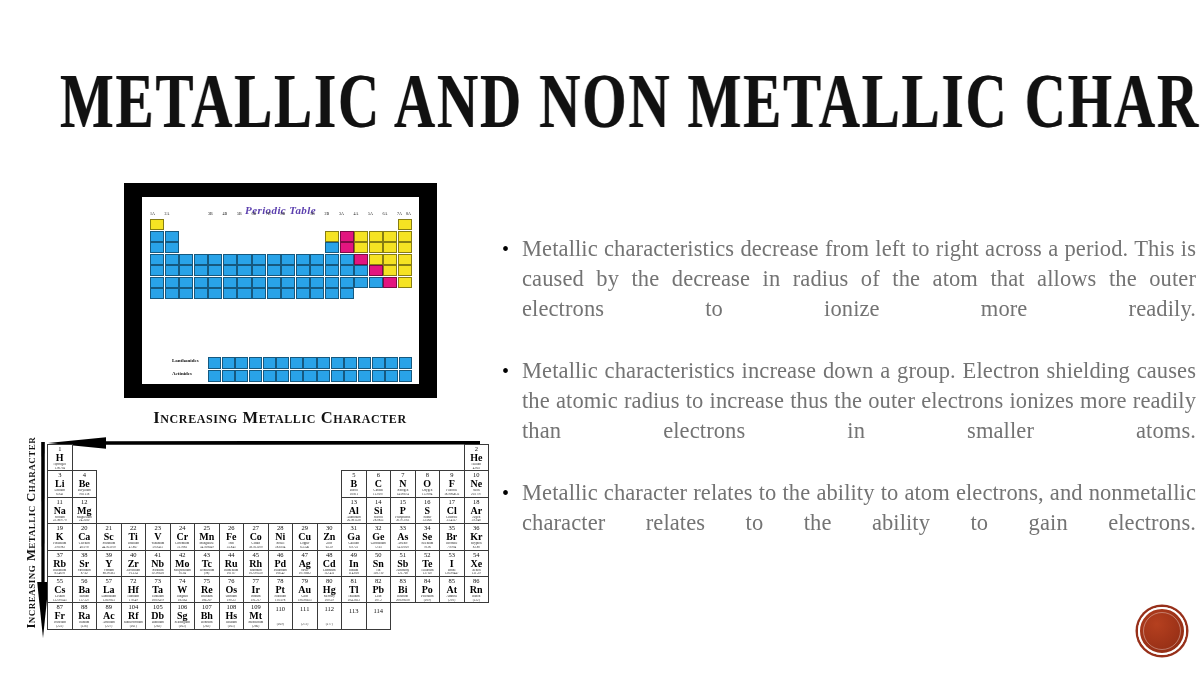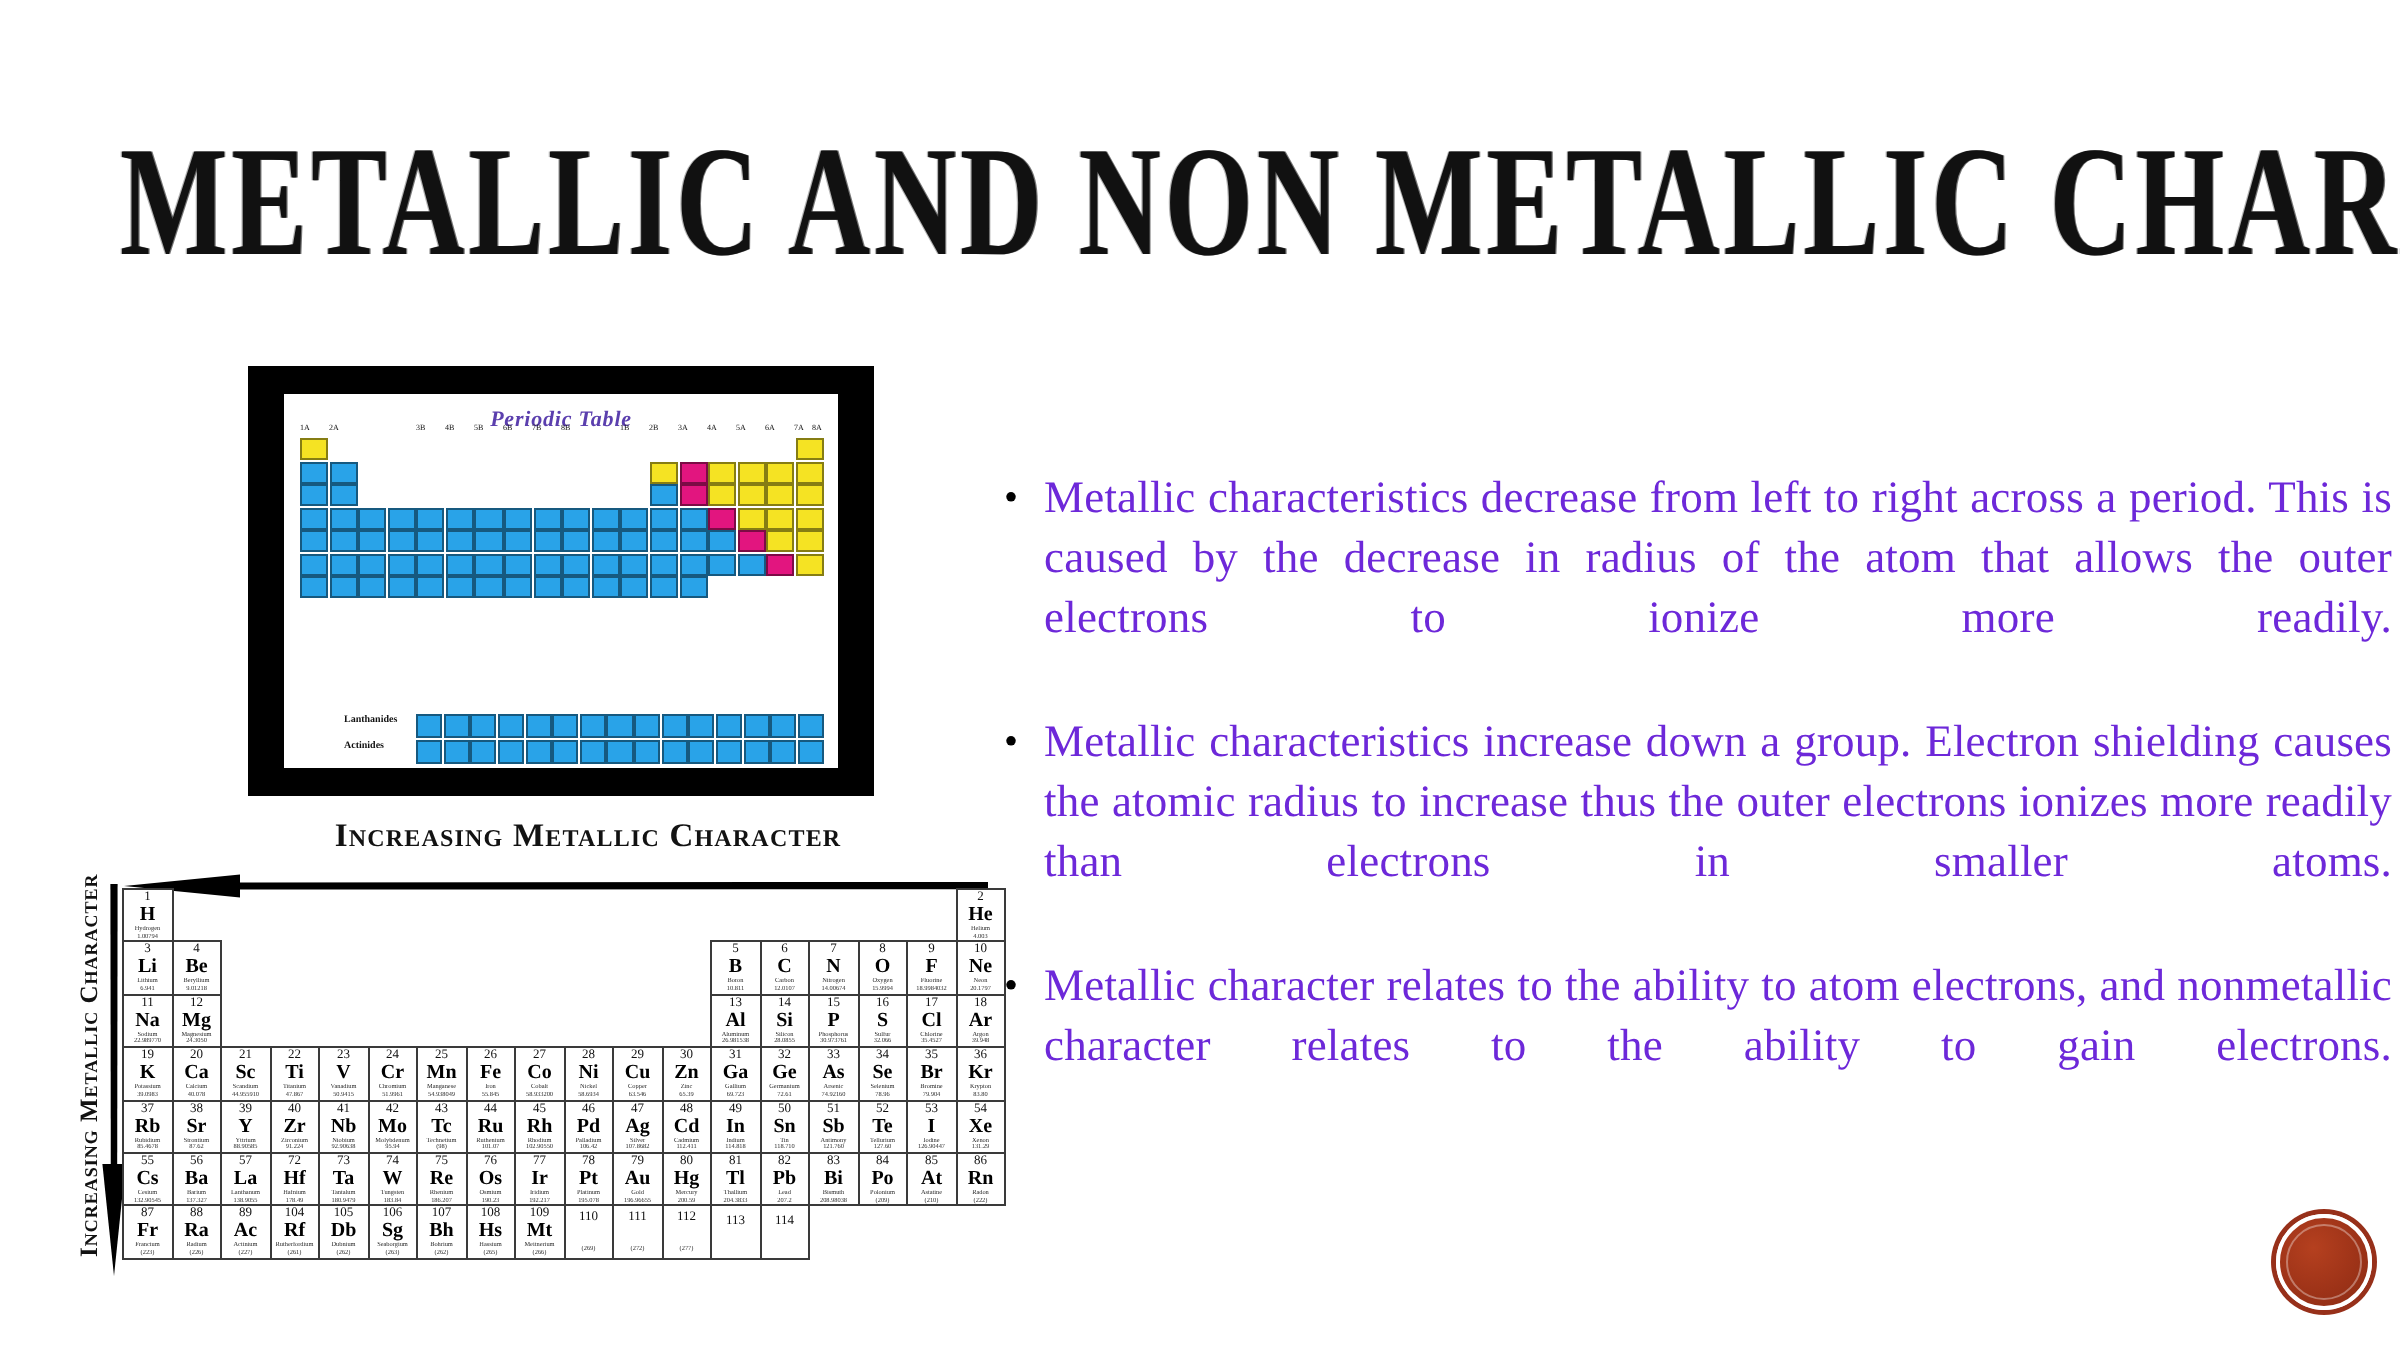--- a/index.html
+++ b/index.html
@@ -51,21 +51,21 @@
     text-align: left;
     padding-left: 6px;
     color: #000;
   }
   .bullet-text {
     flex: 1 1 auto;
     font-size: 22.5px;
     line-height: 30px;
     text-align: justify;
     text-justify: inter-word;
-    color: #6d28d9;
+    color: #737373;
     letter-spacing: 0.1px;
   }
   .bullet-text::after {
     content: "";
     display: inline-block;
     width: 100%;
   }
 
   
   .pt-photo {
@@ -129,21 +129,21 @@
     position: absolute;
     left: 8px; top: 14px; right: 8px;
     height: 8px;
     font-size: 4.5px;
     color: #111;
   }
 
   
   .diagram {
     position: absolute;
-    left: 14px; top: 408px;
+    left: 0; top: 408px;
     width: 490px; height: 258px;
   }
   .diagram-top-label {
     position: absolute;
     left: 70px; top: 0px;
     width: 420px;
     text-align: center;
     font-family: "Liberation Serif", "DejaVu Serif", serif;
     font-size: 16.5px;
     font-weight: bold;

